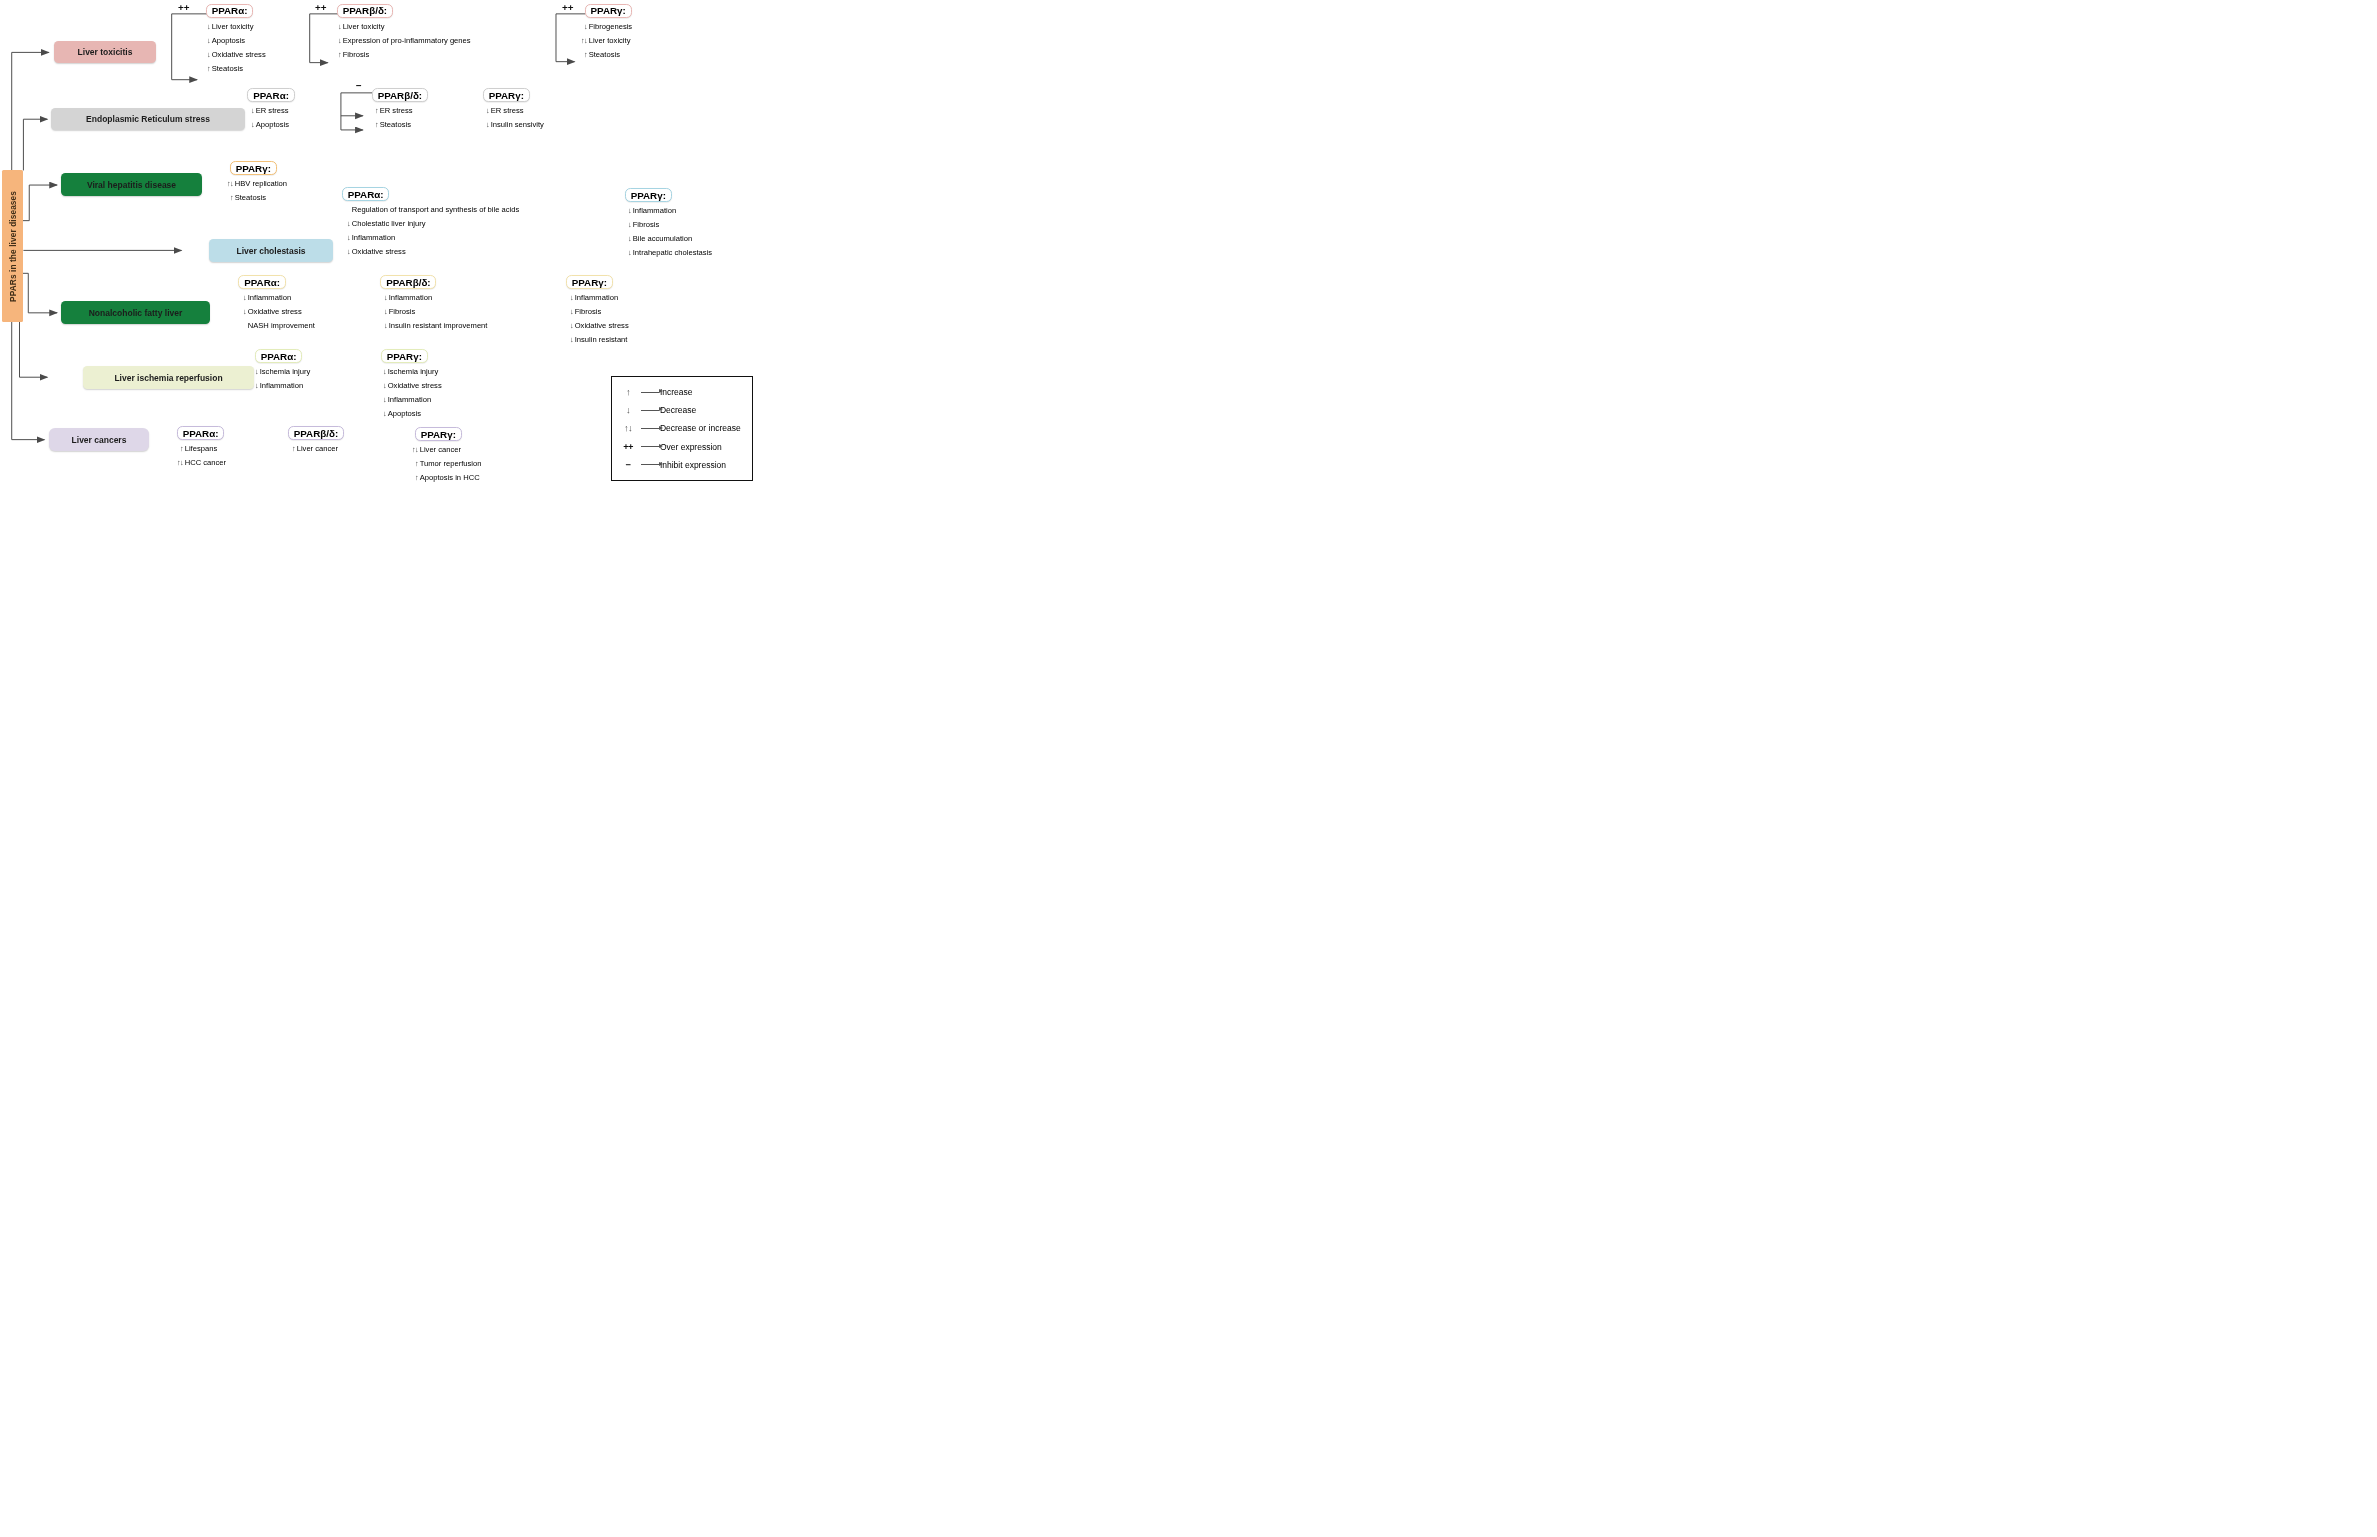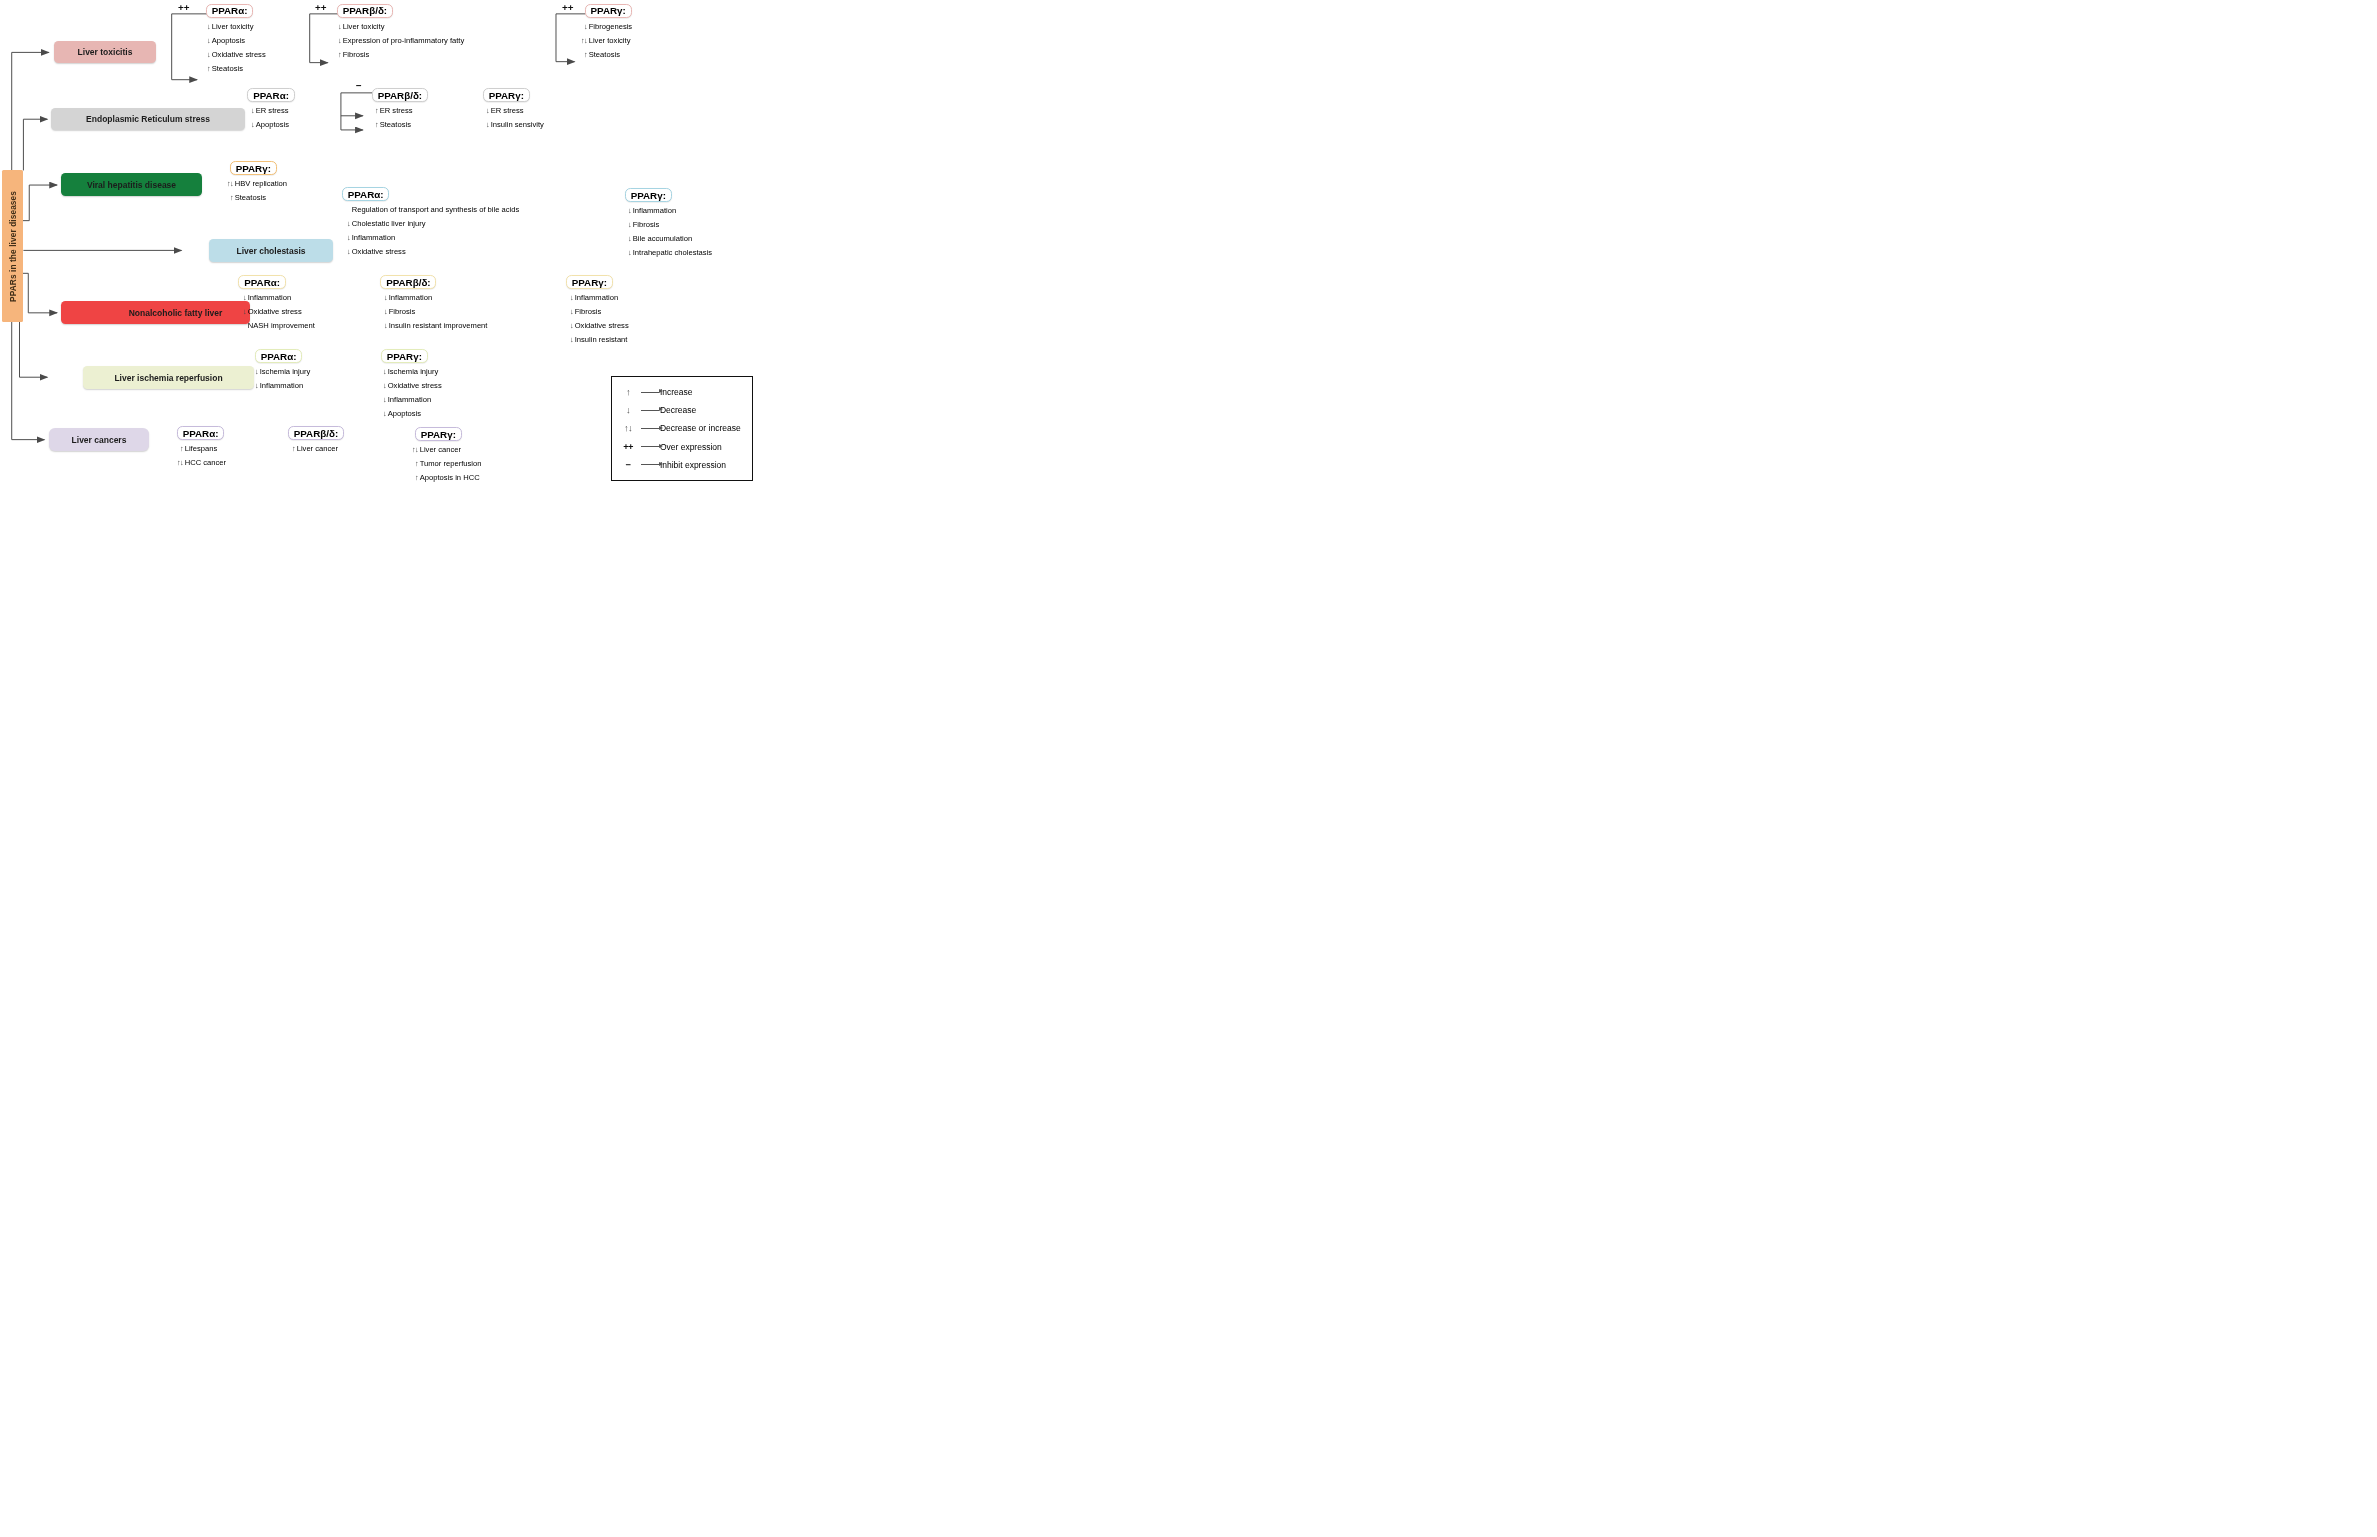--- a/index.html
+++ b/index.html
@@ -12,21 +12,21 @@
   .sidebar span{writing-mode:vertical-rl;transform:rotate(180deg);
            font-weight:bold;font-size:8.3px;color:#3f2d17;white-space:nowrap;letter-spacing:0.1px;}
 
   .disease{position:absolute;border-radius:4.4px;display:flex;align-items:center;justify-content:center;
            font-weight:bold;font-size:8.5px;color:#1c1c1c;box-shadow:0 1px 1.5px rgba(0,0,0,.18);
            white-space:nowrap;}
   .d-tox{background:#e7b6b3;}
   .d-er{background:#d4d4d4;}
   .d-viral{background:#15803d;}
   .d-chole{background:#bcdde8;margin-left:24px;}
-  .d-nafl{background:#ef4444;padding-left:40px;}
+  .d-nafl{background:#15803d;}
   .d-isch{background:#ecf0d2;}
   .d-cancer{background:#ded7e8;}
 
   .ppar{position:absolute;}
   .ptitle{display:inline-block;background:#fff;border:1.5px solid #ccc;border-radius:5.4px;
           padding:0.5px 4.9px;font-weight:bold;font-size:9.8px;color:#000;white-space:nowrap;
           box-shadow:0 0.5px 1px rgba(0,0,0,.12);margin-bottom:2px;}
   .c-tox .ptitle{border-color:#e9b7b4;}
   .c-er .ptitle{border-color:#cfcfcf;}
   .c-viral .ptitle{border-color:#f3c178;}
@@ -131,21 +131,21 @@
       </div>
   </div>
   <div class="ppar c-tox" style="left:328px;top:3.9px;">
     <div class="ptitle" style="margin-left:8.8px;">PPARβ/δ:</div>
     <div class="item">
         <span class="arr">↓</span>
         <span>Liver toxicity</span>
       </div>
     <div class="item">
         <span class="arr">↓</span>
-        <span>Expression of pro-inflammatory fatty</span>
+        <span>Expression of pro-inflammatory genes</span>
       </div>
     <div class="item">
         <span class="arr">↑</span>
         <span>Fibrosis</span>
       </div>
   </div>
   <div class="ppar c-tox" style="left:574px;top:3.9px;">
     <div class="ptitle" style="margin-left:10.7px;">PPARγ:</div>
     <div class="item">
         <span class="arr">↓</span>

